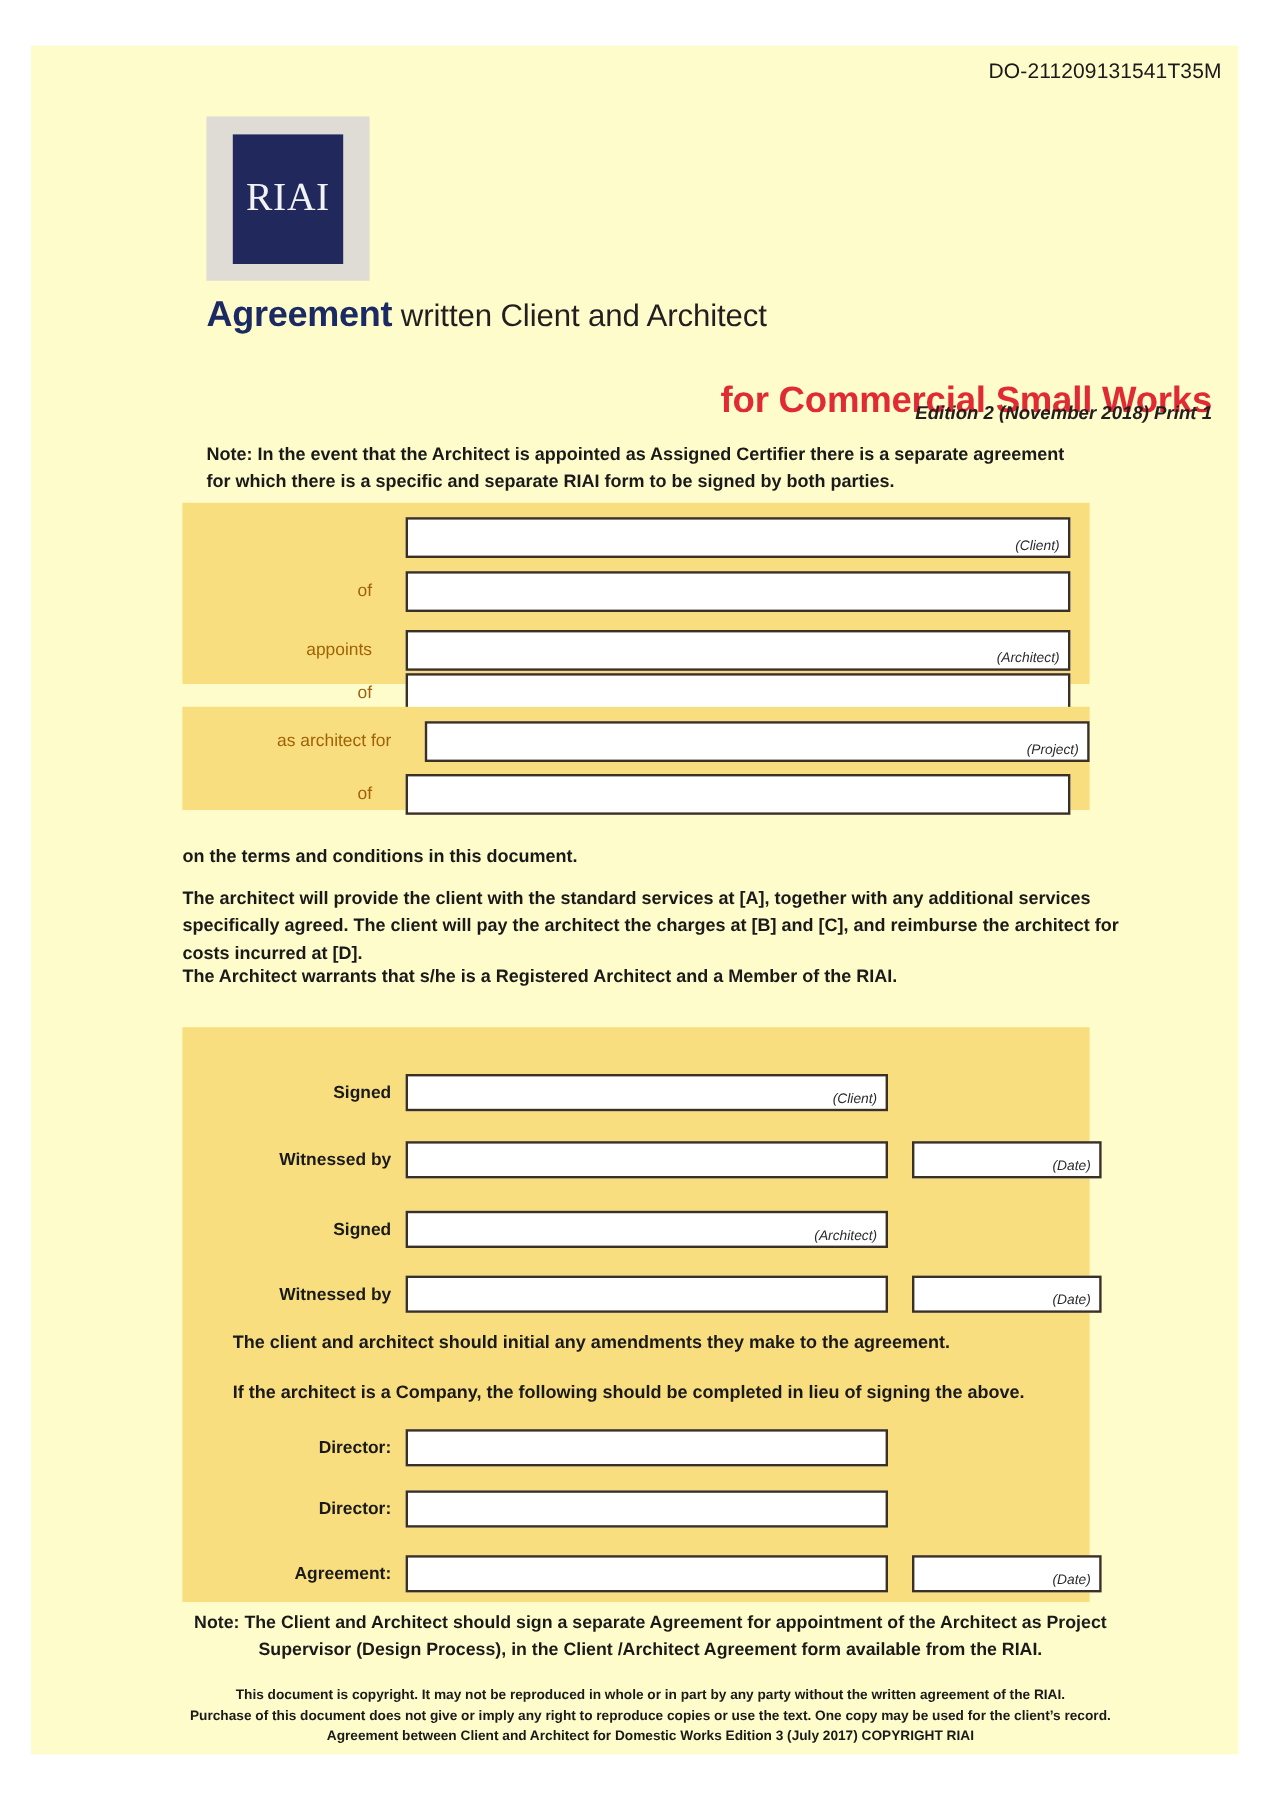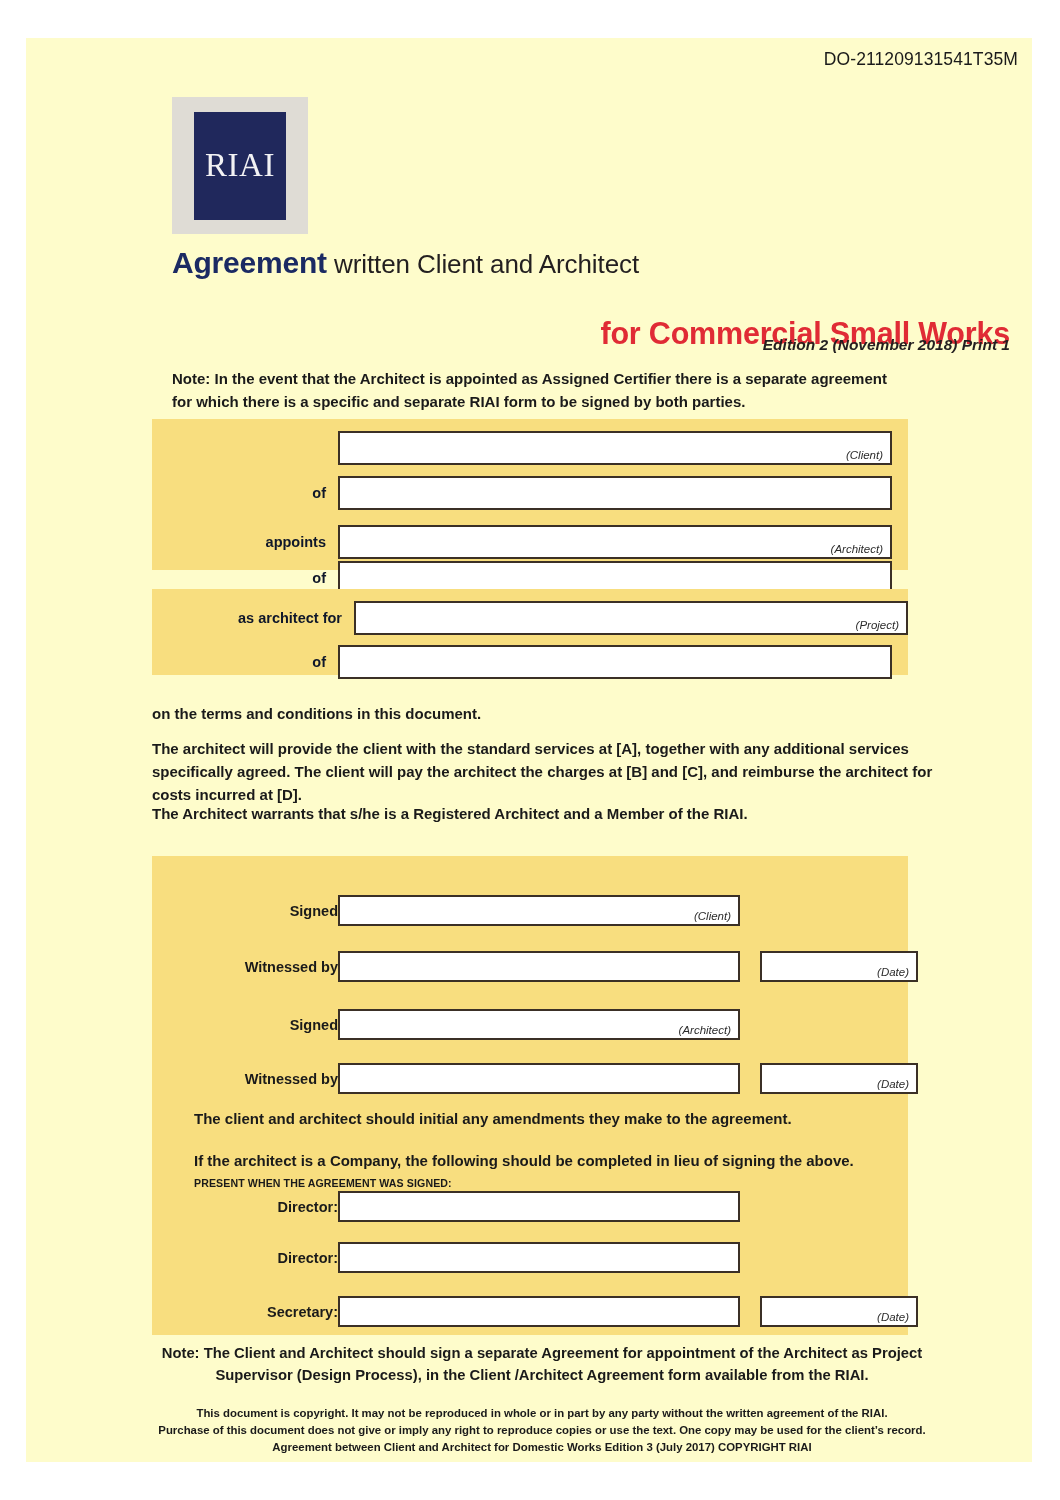--- a/index.html
+++ b/index.html
@@ -136,24 +136,24 @@
   .fblock-b { top: 551px; height: 86px; }
   .fblock-sign { top: 818px; height: 479px; }
 
   .frow {
     position: absolute;
     display: flex;
     align-items: center;
   }
   .flabel {
     font-size: 14.5px;
-    font-weight: bold;
-    color: #0f172a;
+    font-weight: normal;
+    color: #a16207;
     text-align: right;
-    padding-right: 12px;
+    padding-right: 28px;
     box-sizing: border-box;
   }
   .fbox {
     position: relative;
     background: #ffffff;
     border: 2px solid #3B3026;
     box-sizing: border-box;
     height: 30px;
   }
   .fbox.tall { height: 34px; }
@@ -180,21 +180,21 @@
   .boxw { width: 554px; }
 
   
   .srow { position: absolute; display: flex; align-items: center; }
   .slabel {
     width: 186px;
     font-size: 14.5px;
     font-weight: bold;
     color: #1a1a1a;
     text-align: right;
-    padding-right: 0;
+    padding-right: 12px;
     box-sizing: border-box;
   }
   .sbox {
     position: relative;
     background: #ffffff;
     border: 2px solid #3B3026;
     box-sizing: border-box;
     width: 402px;
     height: 31px;
   }
@@ -362,38 +362,37 @@
       <div class="sbox">
         <span class="fhint"></span>
       </div>
       <div class="dbox">
         <span class="fhint">(Date)</span>
       </div>
     </div>
 
     <div class="sign-note sn1">The client and architect should initial any amendments they make to the agreement.</div>
     <div class="sign-note sn2">If the architect is a Company, the following should be completed in lieu of signing the above.</div>
-    <div class="sign-note sn3">PRESENT WHEN THE AGREEMENT WAS SIGNED:</div>
 
     <div class="srow s5">
       <div class="slabel">Director:</div>
       <div class="sbox">
         <span class="fhint"></span>
       </div>
     </div>
 
     <div class="srow s6">
       <div class="slabel">Director:</div>
       <div class="sbox">
         <span class="fhint"></span>
       </div>
     </div>
 
     <div class="srow s7">
-      <div class="slabel">Secretary:</div>
+      <div class="slabel">Agreement:</div>
       <div class="sbox">
         <span class="fhint"></span>
       </div>
       <div class="dbox">
         <span class="fhint">(Date)</span>
       </div>
     </div>
 
   </div>
 

